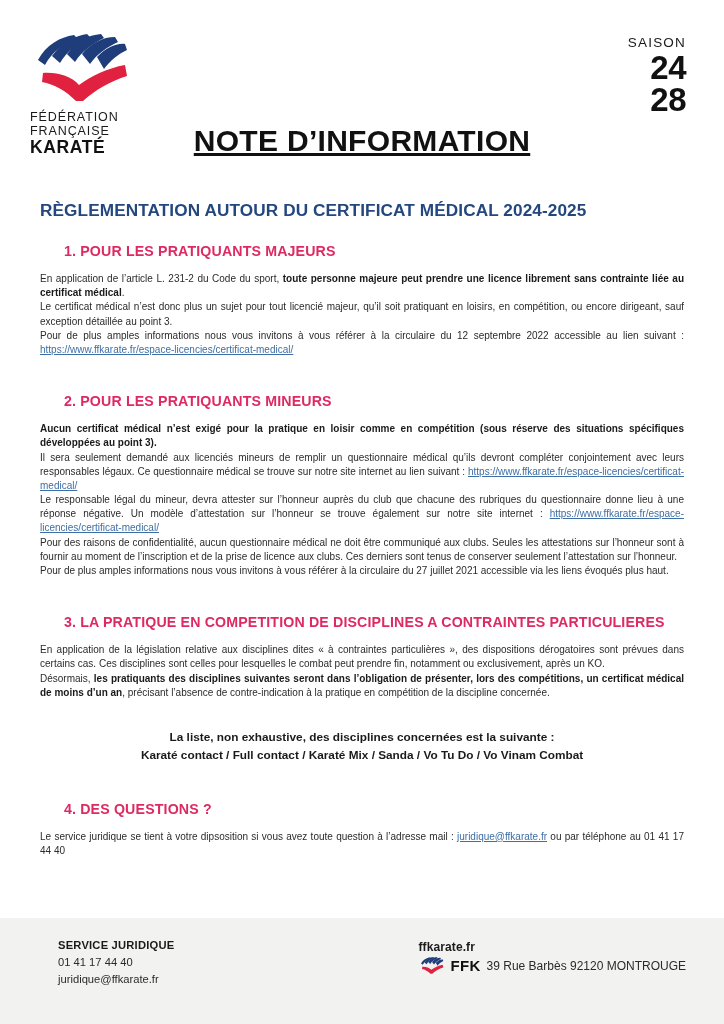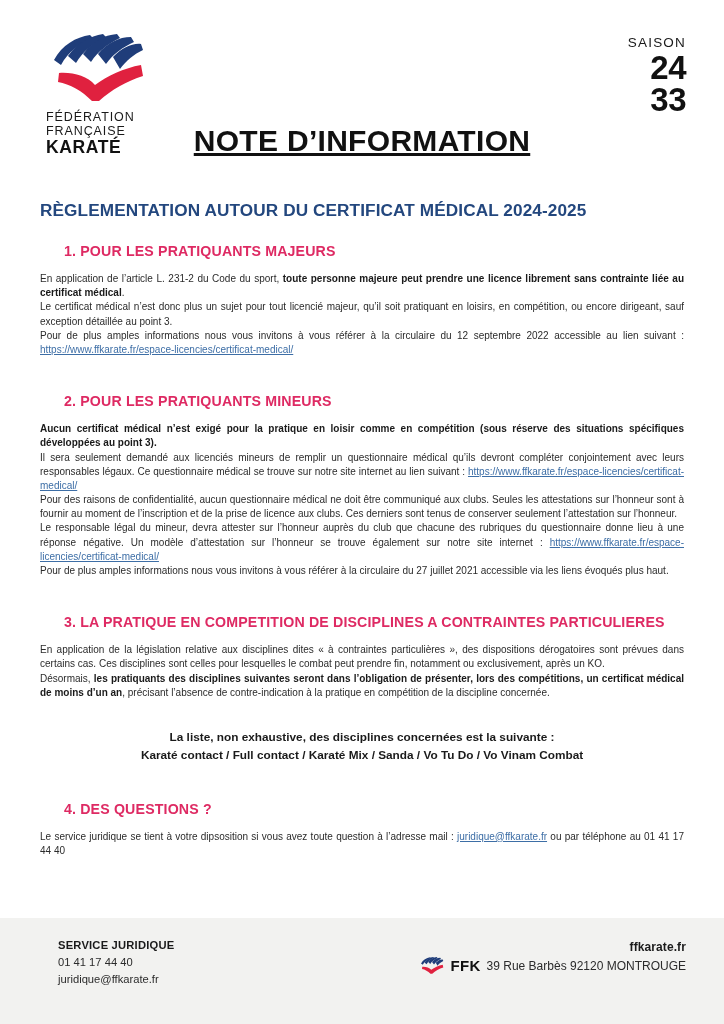--- a/index.html
+++ b/index.html
@@ -22,21 +22,21 @@
 
   
   .header {
     position: relative;
     height: 178px;
     padding: 0;
   }
 
   .brand {
     position: absolute;
-    left: 40px;
+    left: 24px;
     top: 32px;
     width: 130px;
   }
 
   .logo-mark {
     width: 104px;
     height: 72px;
     margin-left: 6px;
     display: block;
   }
@@ -177,21 +177,20 @@
     letter-spacing: 0.2px;
     color: #1a1a1a;
     display: block;
   }
   .footer-left span { display: block; }
 
   .footer-right {
     position: absolute;
     right: 38px;
     top: 22px;
-    text-align: right;
   }
   .footer-site {
     font-size: 12px;
     font-weight: 700;
     color: #1a1a1a;
     margin-bottom: 2px;
     letter-spacing: 0.1px;
   }
   .footer-addr-row {
     display: flex;
@@ -236,21 +235,21 @@
       <div class="brand-text">
         <span class="bl1">FÉDÉRATION</span>
         <span class="bl2">FRANÇAISE</span>
         <span class="bl3">KARATÉ</span>
       </div>
     </div>
 
     <div class="season">
       <span class="season-label">SAISON</span>
       <span class="season-y1">24</span>
-      <span class="season-y2">33</span>
+      <span class="season-y2">28</span>
     </div>
 
     <div class="doc-title">NOTE D’INFORMATION</div>
   </div>
 
   <div class="content">
 
     <h1 class="main-heading">RÈGLEMENTATION AUTOUR DU CERTIFICAT MÉDICAL 2024-2025</h1>
 
     <h2 class="section-heading">1. POUR LES PRATIQUANTS MAJEURS</h2>
@@ -262,23 +261,23 @@
     <p class="para"><span>Pour de plus amples informations nous vous invitons à vous référer à la circulaire du 12 septembre 2022 accessible au lien suivant : </span><a class="link" href="#">https://www.ffkarate.fr/espace-licencies/certificat-medical/</a></p>
 
     <div class="sec-gap-lg"></div>
 
     <h2 class="section-heading">2. POUR LES PRATIQUANTS MINEURS</h2>
 
     <p class="para"><b>Aucun certificat médical n’est exigé pour la pratique en loisir comme en compétition (sous réserve des situations spécifiques développées au point 3).</b></p>
 
     <p class="para"><span>Il sera seulement demandé aux licenciés mineurs de remplir un questionnaire médical qu’ils devront compléter conjointement avec leurs responsables légaux. Ce questionnaire médical se trouve sur notre site internet au lien suivant : </span><a class="link" href="#">https://www.ffkarate.fr/espace-licencies/certificat-medical/</a></p>
 
+    <p class="para"><span>Le responsable légal du mineur, devra attester sur l’honneur auprès du club que chacune des rubriques du questionnaire donne lieu à une réponse négative. Un modèle d’attestation sur l’honneur se trouve également sur notre site internet : </span><a class="link" href="#">https://www.ffkarate.fr/espace-licencies/certificat-medical/</a></p>
+
     <p class="para">Pour des raisons de confidentialité, aucun questionnaire médical ne doit être communiqué aux clubs. Seules les attestations sur l’honneur sont à fournir au moment de l’inscription et de la prise de licence aux clubs. Ces derniers sont tenus de conserver seulement l’attestation sur l’honneur.</p>
-
-    <p class="para"><span>Le responsable légal du mineur, devra attester sur l’honneur auprès du club que chacune des rubriques du questionnaire donne lieu à une réponse négative. Un modèle d’attestation sur l’honneur se trouve également sur notre site internet : </span><a class="link" href="#">https://www.ffkarate.fr/espace-licencies/certificat-medical/</a></p>
 
     <p class="para">Pour de plus amples informations nous vous invitons à vous référer à la circulaire du 27 juillet 2021 accessible via les liens évoqués plus haut.</p>
 
     <div class="sec-gap-lg"></div>
 
     <h2 class="section-heading">3. LA PRATIQUE EN COMPETITION DE DISCIPLINES A CONTRAINTES PARTICULIERES</h2>
 
     <p class="para">En application de la législation relative aux disciplines dites « à contraintes particulières », des dispositions dérogatoires sont prévues dans certains cas. Ces disciplines sont celles pour lesquelles le combat peut prendre fin, notamment ou exclusivement, après un KO.</p>
 
     <p class="para"><span>Désormais, </span><b>les pratiquants des disciplines suivantes seront dans l’obligation de présenter, lors des compétitions, un certificat médical de moins d’un an</b><span>, précisant l’absence de contre-indication à la pratique en compétition de la discipline concernée.</span></p>

